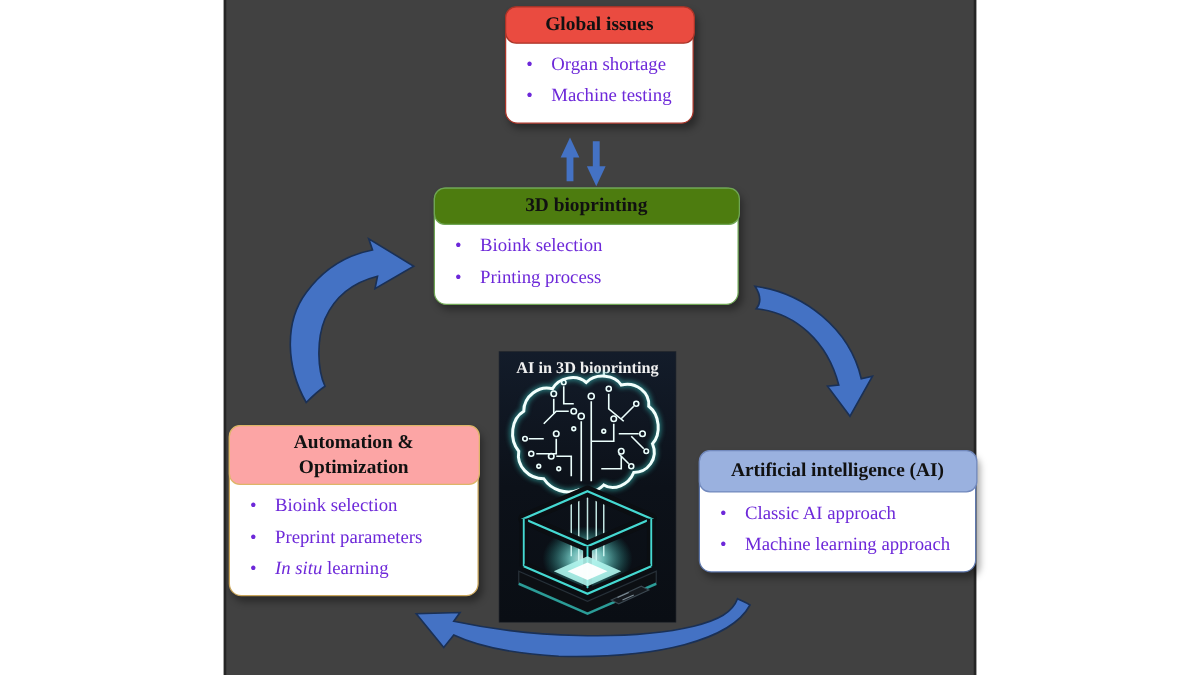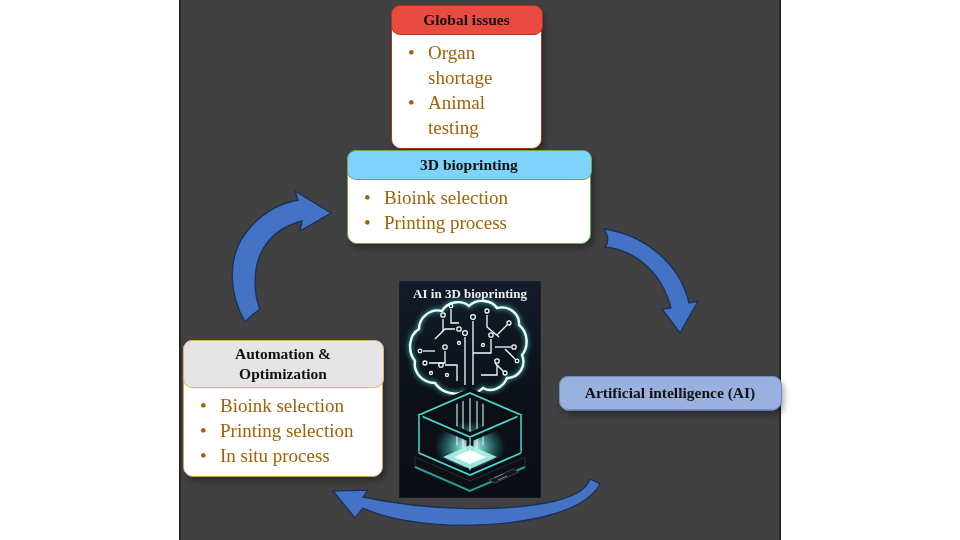--- a/index.html
+++ b/index.html
@@ -9,30 +9,30 @@
           background:#414141;border-left:2px solid #252525;border-right:2px solid #252525;
           box-sizing:border-box;}
   .arrows{position:absolute;left:0;top:0;width:600px;height:540px;pointer-events:none;}
   .box{position:absolute;background:#ffffff;border-radius:10px;
        box-shadow:3px 4px 6px rgba(0,0,0,0.35);border:1.5px solid #888;}
   .box-header{border-radius:9px;margin:-1.5px -1.5px 0 -1.5px;padding:4px 6px;
        text-align:center;font-weight:bold;font-size:15.5px;line-height:20px;color:#111;
        border:1.5px solid transparent;}
   .box-body{padding:5px 8px 8px 10px;}
   .box-body ul{margin:0;padding:0;list-style:none;}
-  .box-body li{position:relative;padding-left:26px;font-size:19px;line-height:25px;color:#a16207;}
+  .box-body li{position:relative;padding-left:26px;font-size:15px;line-height:25px;color:#6d28d9;}
   .box-body li::before{content:"\2022";position:absolute;left:6px;top:0;}
-  .it{text-align:center;}
-  .box-global{left:210px;top:5px;width:149px;border-color:#A93428;font-family:Liberation Serif, serif;}
+  .it{font-style:italic;text-align:center;}
+  .box-global{left:223px;top:5px;width:149px;border-color:#A93428;font-family:Liberation Serif, serif;}
   .box-global .box-header{border-color:#A93428;}
   .box-bioprinting{left:166px;top:150px;width:242px;border-color:#6FA554;}
   .box-bioprinting .box-header{border-color:#6FA554;}
   .box-automation{left:2px;top:340px;width:198px;border-color:#C9A55A;}
   .box-automation .box-header{border-color:#DDB568;padding-top:3px;padding-bottom:3px;}
-  .box-ai{left:378px;top:376px;width:220px;border-color:#5E77AC;}
+  .box-ai{left:378px;top:360px;width:220px;border-color:#5E77AC;}
   .box-ai .box-header{border-color:#7289BD;padding-top:6px;padding-bottom:6px;}
   .center-art{position:absolute;left:218px;top:281px;width:142px;height:217px;}
   .hdr-line{display:block;}
 </style>
 </head>
 <body>
 
 <div class="page">
   <div class="figure">
 
@@ -58,51 +58,57 @@
       <path stroke-width="1.3" d="M419,484 C404,512 345,527 266,525 C231,523 201,517 182,508 L174,518
                L152,491 L187,490 L182,497 C243,510 323,513 374,501 C394,496 405,490 409,479
                C413,481 416,482 419,484 Z" style="fill: rgb(68, 114, 196); stroke: rgb(26, 48, 85);"></path>
     </svg>
 
     <div class="box box-global">
       <div class="box-header" style="background-color: rgb(234, 75, 64);">Global issues</div>
       <div class="box-body">
         <ul>
           <li>Organ shortage</li>
-          <li>Animal testing</li>
+          <li>Machine testing</li>
         </ul>
       </div>
     </div>
 
     <div class="box box-bioprinting">
-      <div class="box-header" style="background-color: #7dd3fc;">3D bioprinting</div>
+      <div class="box-header" style="background-color: #4d7c0f;">3D bioprinting</div>
       <div class="box-body">
         <ul>
           <li>Bioink selection</li>
           <li>Printing process</li>
         </ul>
       </div>
     </div>
 
     <div class="box box-automation">
-      <div class="box-header" style="background-color: #e5e5e5;">
+      <div class="box-header" style="background-color: #fca5a5;">
         <span class="hdr-line">Automation &amp;</span>
         <span class="hdr-line">Optimization</span>
       </div>
       <div class="box-body">
         <ul>
           <li>Bioink selection</li>
-          <li>Printing selection</li>
-          <li><span class="it">In situ</span><span> process</span></li>
+          <li>Preprint parameters</li>
+          <li><span class="it">In situ</span><span> learning</span></li>
         </ul>
       </div>
     </div>
 
     <div class="box box-ai">
       <div class="box-header" style="background-color: rgb(154, 177, 223);">Artificial intelligence (AI)</div>
+      <div class="box-body">
+        <ul>
+          <li>Classic AI approach</li>
+          <li>Machine learning approach</li>
+        </ul>
+      </div>
     </div>
 
     <svg class="center-art" viewBox="0 0 142 217">
       <defs>
         <linearGradient id="imgbg" x1="0" y1="0" x2="0" y2="1">
           <stop offset="0" stop-color="#131c2a"></stop>
           <stop offset="0.5" stop-color="#0c1119"></stop>
           <stop offset="1" stop-color="#0a0e14"></stop>
         </linearGradient>
         <radialGradient id="coreGlow" cx="0.5" cy="0.5" r="0.5">

